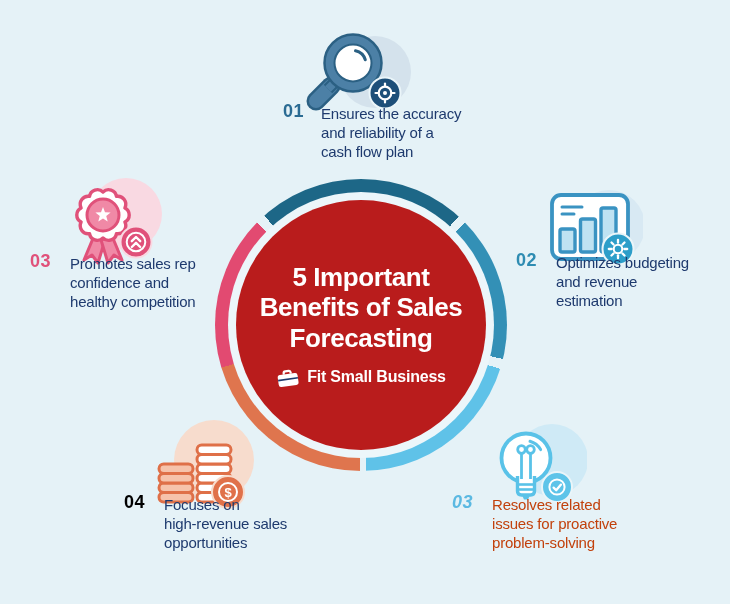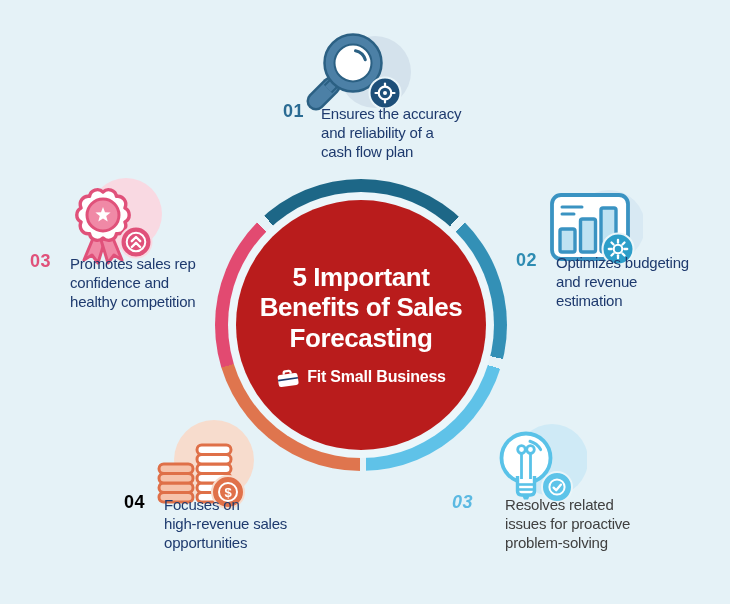--- a/index.html
+++ b/index.html
@@ -128,21 +128,21 @@
       <line x1="34.5" y1="29" x2="34.5" y2="56" stroke="#59c2e8" stroke-width="2.8"></line>
       <line x1="43.5" y1="29" x2="43.5" y2="56" stroke="#59c2e8" stroke-width="2.8"></line>
       <circle cx="34.5" cy="26.5" r="3.8" fill="#ffffff" stroke="#59c2e8" stroke-width="2.8"></circle>
       <circle cx="43.5" cy="26.5" r="3.8" fill="#ffffff" stroke="#59c2e8" stroke-width="2.8"></circle>
       <circle cx="70" cy="64" r="15" fill="#5ec4e9" stroke="#eaf5f9" stroke-width="2"></circle>
       <circle cx="70" cy="64" r="7.6" stroke="#ffffff" stroke-width="2" fill="none"></circle>
       <path d="M66.6 64.6 L69.2 67.2 L74 61.6" stroke="#ffffff" stroke-width="2.3" fill="none" stroke-linecap="round" stroke-linejoin="round"></path>
     </svg>
   </div>
   <div class="num" style="left: 452px; top: 493px; color: rgb(91, 185, 226); font-style: italic;">03</div>
-  <div class="desc" style="left: 505px; top: 495px; width: 175px; color: #404040;">Resolves related
+  <div class="desc" style="left: 492px; top: 495px; width: 175px; color: #c2410c;">Resolves related
 issues for proactive
 problem-solving</div>
 
   <div class="icon-box" style="left:152px; top:418px;">
     <svg width="102" height="94" viewBox="0 0 102 94">
       <circle cx="62" cy="42" r="40" fill="#f7dccd"></circle>
       <g fill="#f6c3ab" stroke="#df7048" stroke-width="3">
         <rect x="7" y="74.5" width="34" height="9.5" rx="4.7"></rect>
         <rect x="7" y="65" width="34" height="9.5" rx="4.7"></rect>
         <rect x="7" y="55.5" width="34" height="9.5" rx="4.7"></rect>

